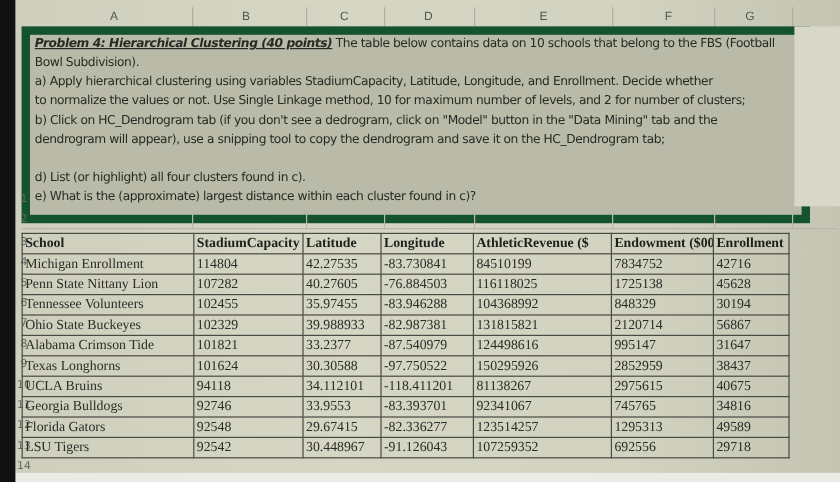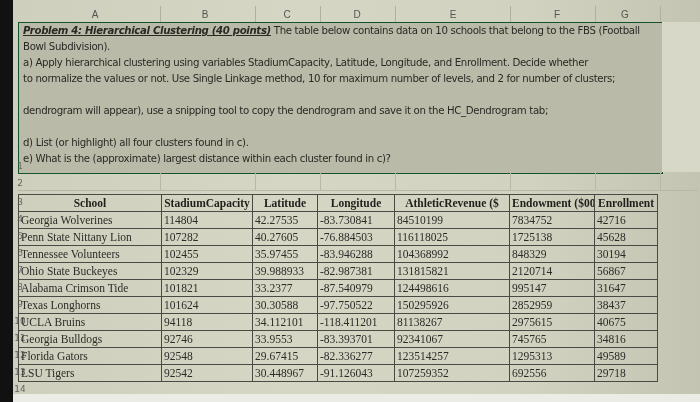--- a/index.html
+++ b/index.html
@@ -19,21 +19,21 @@
   .col-letter {
     position:absolute; top:9px; font-size:10px; color:#555; text-align:center;
   }
   .col-header-bar { position:absolute; left:13px; top:6px; width:650px; height:16px; }
   .col-header-bar .sep { position:absolute; top:0; width:1px; height:16px; background:#b0b0a0; }
 
   
   .problem-box {
     position:absolute; left:18px; top:22px; width:643px; height:150px;
     background:#b9bba8;
-    border:1px solid #14532d;
+    border:7px solid #14532d;
   }
   .problem-box .line {
     position:absolute; left:4px; font-family:"DejaVu Sans", sans-serif;
     font-size:10.2px; color:#2a2a25; white-space:nowrap; letter-spacing:-0.35px;
   }
   .problem-title { font-weight:bold; font-style:italic; text-decoration:underline; }
   .right-pane { position:absolute; left:662px; top:22px; width:38px; height:150px; background:#d8d8c8; }
 
   
   .rownum {
@@ -48,21 +48,21 @@
   
   table.data {
     position:absolute; left:18px; top:194px;
     border-collapse:collapse;
     font-family:"Liberation Serif", serif; font-size:11.5px; color:#2b2b28;
   }
   table.data td, table.data th {
     border:1px solid #4a4a44; padding:0 2px; height:16px; line-height:16px;
     white-space:nowrap; overflow:hidden;
   }
-  table.data th { font-weight:bold; text-align:center; color:#1f1f1c; }
+  table.data th { font-weight:bold; text-align:left; color:#1f1f1c; }
   table.data td.num { }
   table.data td.school { text-align:left; }
   .w-a { width:138px; max-width:138px; }
   .w-b { width:86px; max-width:86px;margin-left:32px; }
   .w-c { width:60px; max-width:60px; }
   .w-d { width:72px; max-width:72px; }
   .w-e { width:110px; max-width:110px; }
   .w-f { width:80px; max-width:80px; }
   .w-g { width:58px; max-width:58px;margin-left:48px; }
 </style>
@@ -90,20 +90,21 @@
 <div class="col-letter" style="left:522px;width:70px">F</div>
 <div class="col-letter" style="left:590px;width:70px">G</div>
 
 <div class="problem-box">
   <div class="line" style="top:2px">
     <span class="problem-title">Problem 4: Hierarchical Clustering (40 points)</span><span> The table below contains data on 10 schools that belong to the FBS (Football</span>
   </div>
   <div class="line" style="top:18px">Bowl Subdivision).</div>
   <div class="line" style="top:34px">   a) Apply hierarchical clustering using variables StadiumCapacity, Latitude, Longitude, and Enrollment. Decide whether</div>
   <div class="line" style="top:50px">to normalize the values or not. Use Single Linkage method, 10 for maximum number of levels, and 2 for number of clusters;</div>
+  <div class="line" style="top:66px">   b) Click on HC_Dendrogram tab (if you don't see a dedrogram, click on "Model" button in the "Data Mining" tab and the</div>
   <div class="line" style="top:82px">dendrogram will appear), use a snipping tool to copy the dendrogram and save it on the HC_Dendrogram tab;</div>
   <div class="line" style="top:114px">   d) List (or highlight) all four clusters found in c).</div>
   <div class="line" style="top:130px">   e) What is the (approximate) largest distance within each cluster found in  c)?</div>
 </div>
 <div class="right-pane"></div>
 
 <div class="rownum" style="top:161px">1</div>
 <div class="rownum" style="top:178px">2</div>
 <div class="rownum" style="top:197px">3</div>
 <div class="rownum" style="top:214px">4</div>
@@ -132,21 +133,21 @@
       <tr>
     <th class="w-a">School</th>
     <th class="w-b">StadiumCapacity</th>
     <th class="w-c">Latitude</th>
     <th class="w-d">Longitude</th>
     <th class="w-e">AthleticRevenue ($</th>
     <th class="w-f">Endowment ($000</th>
     <th class="w-g">Enrollment</th>
   </tr>
   <tr>
-    <td class="w-a school">Georgia Wolverines</td>
+    <td class="w-a school">Michigan Enrollment</td>
     <td class="w-b num">114804</td>
     <td class="w-c num">42.27535</td>
     <td class="w-d num">-83.730841</td>
     <td class="w-e num">84510199</td>
     <td class="w-f num">7834752</td>
     <td class="w-g num">42716</td>
   </tr>
   <tr>
     <td class="w-a school">Penn State Nittany Lion</td>
     <td class="w-b num">107282</td>

